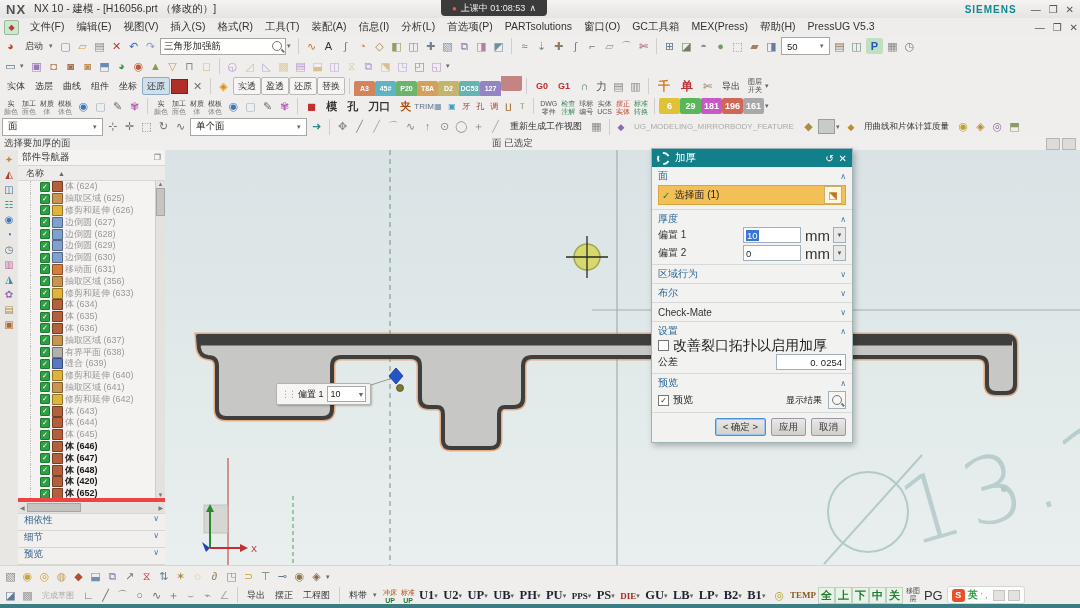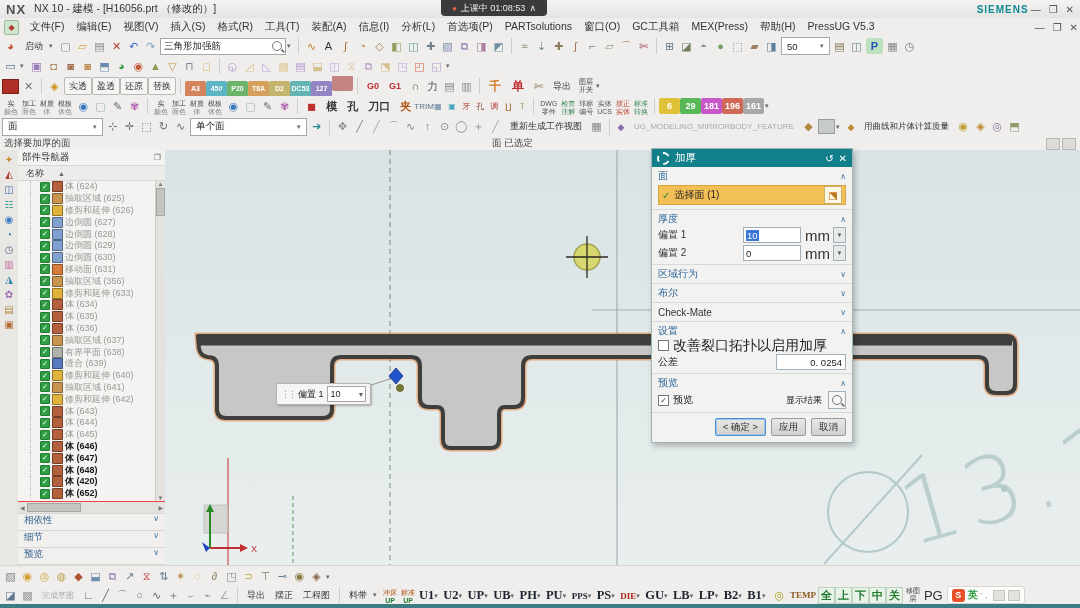--- a/index.html
+++ b/index.html
@@ -5,21 +5,21 @@
   html,body{margin:0;padding:0;}
   body{width:1080px;height:608px;overflow:hidden;position:relative;background:#ecebe9;
        font-family:"Liberation Sans","DejaVu Sans",sans-serif;color:#222;
        -webkit-font-smoothing:antialiased;font-size:11px;}
   .abs{position:absolute;}
   
   #titlebar{left:0;top:0;width:1080px;height:18px;background:linear-gradient(#f4f3f2,#e6e4e2);
             display:flex;align-items:center;border-bottom:1px solid #cfcdca;}
   #nx-logo{font-weight:bold;font-size:13px;color:#4d5356;margin:0 8px 0 6px;letter-spacing:1px;}
   #win-title{font-size:10.5px;color:#333;}
-  #brand{margin-left:auto;color:#0f8a92;font-weight:bold;font-size:10px;letter-spacing:1px;margin-right:2px;}
+  #brand{margin-left:auto;color:#0f8a92;font-weight:bold;font-size:10px;letter-spacing:1px;margin-right:14px;}
   .winbtns{display:flex;gap:8px;margin-right:6px;color:#555;font-size:10px;}
   .winbtns span{cursor:default;}
   #notify{left:441px;top:0;width:106px;height:16px;background:#3b3b3b;border-radius:0 0 4px 4px;
           color:#eee;font-size:9px;display:flex;align-items:center;justify-content:center;gap:4px;z-index:60;}
   #notify .dot{color:#e25b4b;font-size:8px;}
   #menubar{left:0;top:18px;width:1080px;height:18px;background:#eeedeb;display:flex;align-items:center;
            border-bottom:1px solid #d6d4d1;padding-left:4px;}
   #menubar .appic{width:13px;height:13px;background:#cfe6cf;border:1px solid #9ab89a;margin-right:5px;border-radius:2px;
                   display:inline-flex;align-items:center;justify-content:center;font-size:8px;color:#b04030;}
   .mi{padding:0 6px;font-size:10.5px;color:#333;white-space:nowrap;}
@@ -68,21 +68,21 @@
   #resbar .ric{width:15px;height:15px;display:flex;align-items:center;justify-content:center;
                font-size:10px;border-radius:2px;}
   
   #navigator{left:18px;top:150px;width:147px;height:415px;background:#f4f3f1;border-right:1px solid #b9b7b4;
              display:flex;flex-direction:column;font-size:9px;}
   #nav-title{height:15px;display:flex;align-items:center;padding:0 4px;color:#333;font-size:9.5px;
              border-bottom:1px solid #d8d6d3;}
   #nav-title .float{margin-left:auto;font-size:8px;color:#666;}
   #nav-colhdr{height:14px;display:flex;align-items:center;gap:14px;padding:0 8px;background:#edecea;
               border-bottom:1px solid #d8d6d3;color:#444;}
-  #nav-tree{flex:1;position:relative;overflow:hidden;border-bottom:1px solid #ef4444;text-align:right;}
+  #nav-tree{flex:1;position:relative;overflow:hidden;border-bottom:4px solid #ef4444;text-align:right;}
   #nav-items{position:absolute;left:0;top:0;right:9px;}
   .nv-item{height:11.8px;display:flex;align-items:center;gap:2px;padding-left:22px;position:relative;}
   .nv-item::before{content:"";position:absolute;left:12px;top:0;height:100%;border-left:1px dotted #c0beba;}
   .nv-cb{width:8px;height:8px;background:#2f9e44;border:1px solid #1d7a30;border-radius:1px;color:#fff;
          font-size:7px;line-height:8px;text-align:center;flex:0 0 auto;}
   .nv-cb::before{content:"✓";}
   .nv-ic{width:9px;height:9px;border:1px solid rgba(0,0,0,.35);border-radius:1px;flex:0 0 auto;}
   .nv-label{color:#9a9996;white-space:nowrap;}
   .nv-item.bd .nv-label{color:#1a1a1a;font-weight:bold;}
   .vscroll{position:absolute;right:0;top:0;bottom:0;width:9px;background:#e4e2df;border-left:1px solid #cfcdca;
@@ -211,20 +211,21 @@
 <div id="tb2" class="tbar abs">
   <span class="ic" style="color:#607890">▭</span>
   <span class="caret">▾</span>
   <span><span class="ic" style="color: rgb(154, 122, 184);">▣</span><span class="ic" style="color: rgb(176, 144, 96);">◘</span><span class="ic" style="color: rgb(160, 106, 74);">◙</span><span class="ic" style="color: rgb(192, 138, 80);">◙</span><span class="ic" style="color: rgb(106, 138, 176);">⬒</span><span class="ic" style="color: rgb(47, 158, 68);">◕</span><span class="ic" style="color: rgb(192, 90, 58);">◉</span><span class="ic" style="color: rgb(138, 154, 80);">▲</span><span class="ic" style="color: rgb(192, 160, 80);">▽</span><span class="ic" style="color: rgb(122, 138, 154);">⊓</span><span class="ic" style="color: rgb(224, 192, 128);">◻</span></span>
   <span class="sep"></span>
   <span><span class="ic" style="color: rgb(184, 154, 208);">◵</span><span class="ic" style="color: rgb(216, 192, 144);">◿</span><span class="ic" style="color: rgb(192, 168, 224);">◺</span><span class="ic" style="color: rgb(224, 204, 156);">▩</span><span class="ic" style="color: rgb(184, 154, 208);">▤</span><span class="ic" style="color: rgb(216, 192, 144);">⬓</span><span class="ic" style="color: rgb(192, 168, 224);">◫</span><span class="ic" style="color: rgb(224, 204, 156);">⧖</span><span class="ic" style="color: rgb(184, 154, 208);">⧉</span><span class="ic" style="color: rgb(216, 192, 144);">⬔</span><span class="ic" style="color: rgb(192, 168, 224);">◳</span><span class="ic" style="color: rgb(224, 106, 74);">◰</span><span class="ic" style="color: rgb(184, 154, 208);">◱</span></span>
   <span class="caret">▾</span>
 </div>
 
 <div id="tb3" class="tbar abs">
+  <span><span class="tchip">实体</span><span class="tchip">选层</span><span class="tchip">曲线</span><span class="tchip">组件</span><span class="tchip">坐标</span><span class="tchip hl">还原</span></span>
   <span class="swatch"></span>
   <span class="ic" style="color:#707070">✕</span>
   <span class="sep"></span>
   <span class="ic" style="color:#d09020">◈</span>
   <span><span class="tchip btn">实透</span><span class="tchip btn">盈透</span><span class="tchip btn">还原</span><span class="tchip btn">替换</span></span>
   <span class="sep"></span>
   <span><span class="mchip" style="background: rgb(212, 132, 92);">A3</span><span class="mchip" style="background: rgb(92, 180, 196);">45#</span><span class="mchip" style="background: rgb(108, 180, 108);">P20</span><span class="mchip" style="background: rgb(212, 160, 92);">T8A</span><span class="mchip" style="background: rgb(196, 180, 108);">D2</span><span class="mchip" style="background: rgb(100, 180, 180);">DC53</span><span class="mchip" style="background: rgb(148, 132, 196);">127</span><span class="mchip" style="background: rgb(196, 132, 132);"></span></span>
   <span class="sep"></span>
   <span><span class="tchip" style="font-weight: bold; color: rgb(192, 48, 48);">G0</span><span class="tchip" style="font-weight: bold; color: rgb(192, 48, 48);">G1</span></span>
   <span><span class="ic" style="color: rgb(80, 122, 80);">∩</span><span class="ic" style="color: rgb(85, 85, 85);">力</span><span class="ic" style="color: rgb(138, 138, 138);">▤</span><span class="ic" style="color: rgb(138, 138, 138);">▥</span></span>

